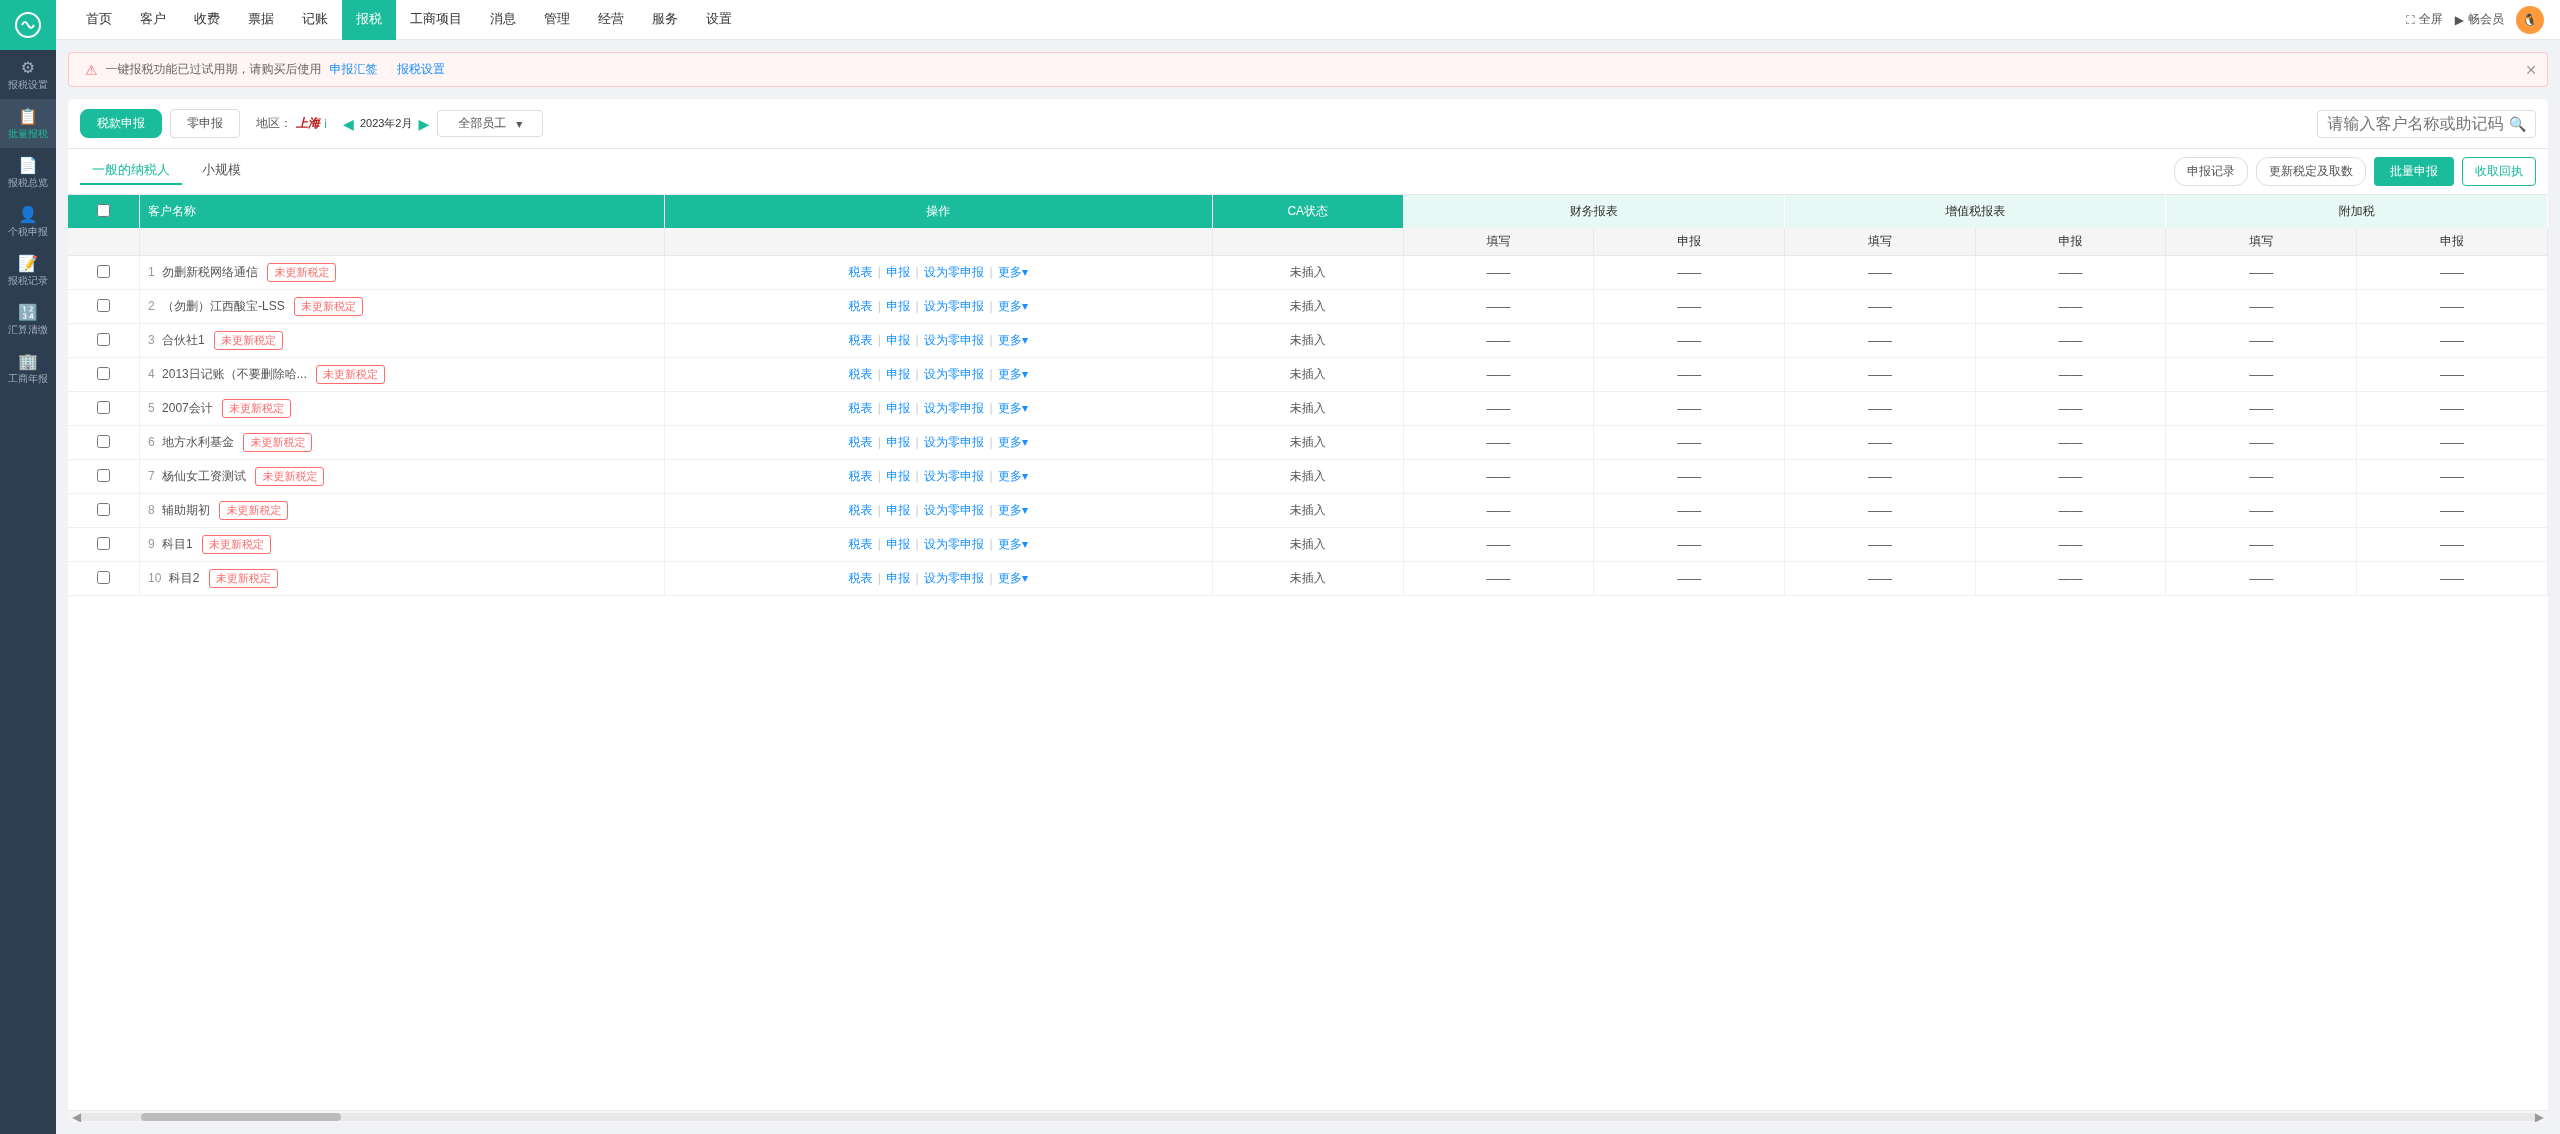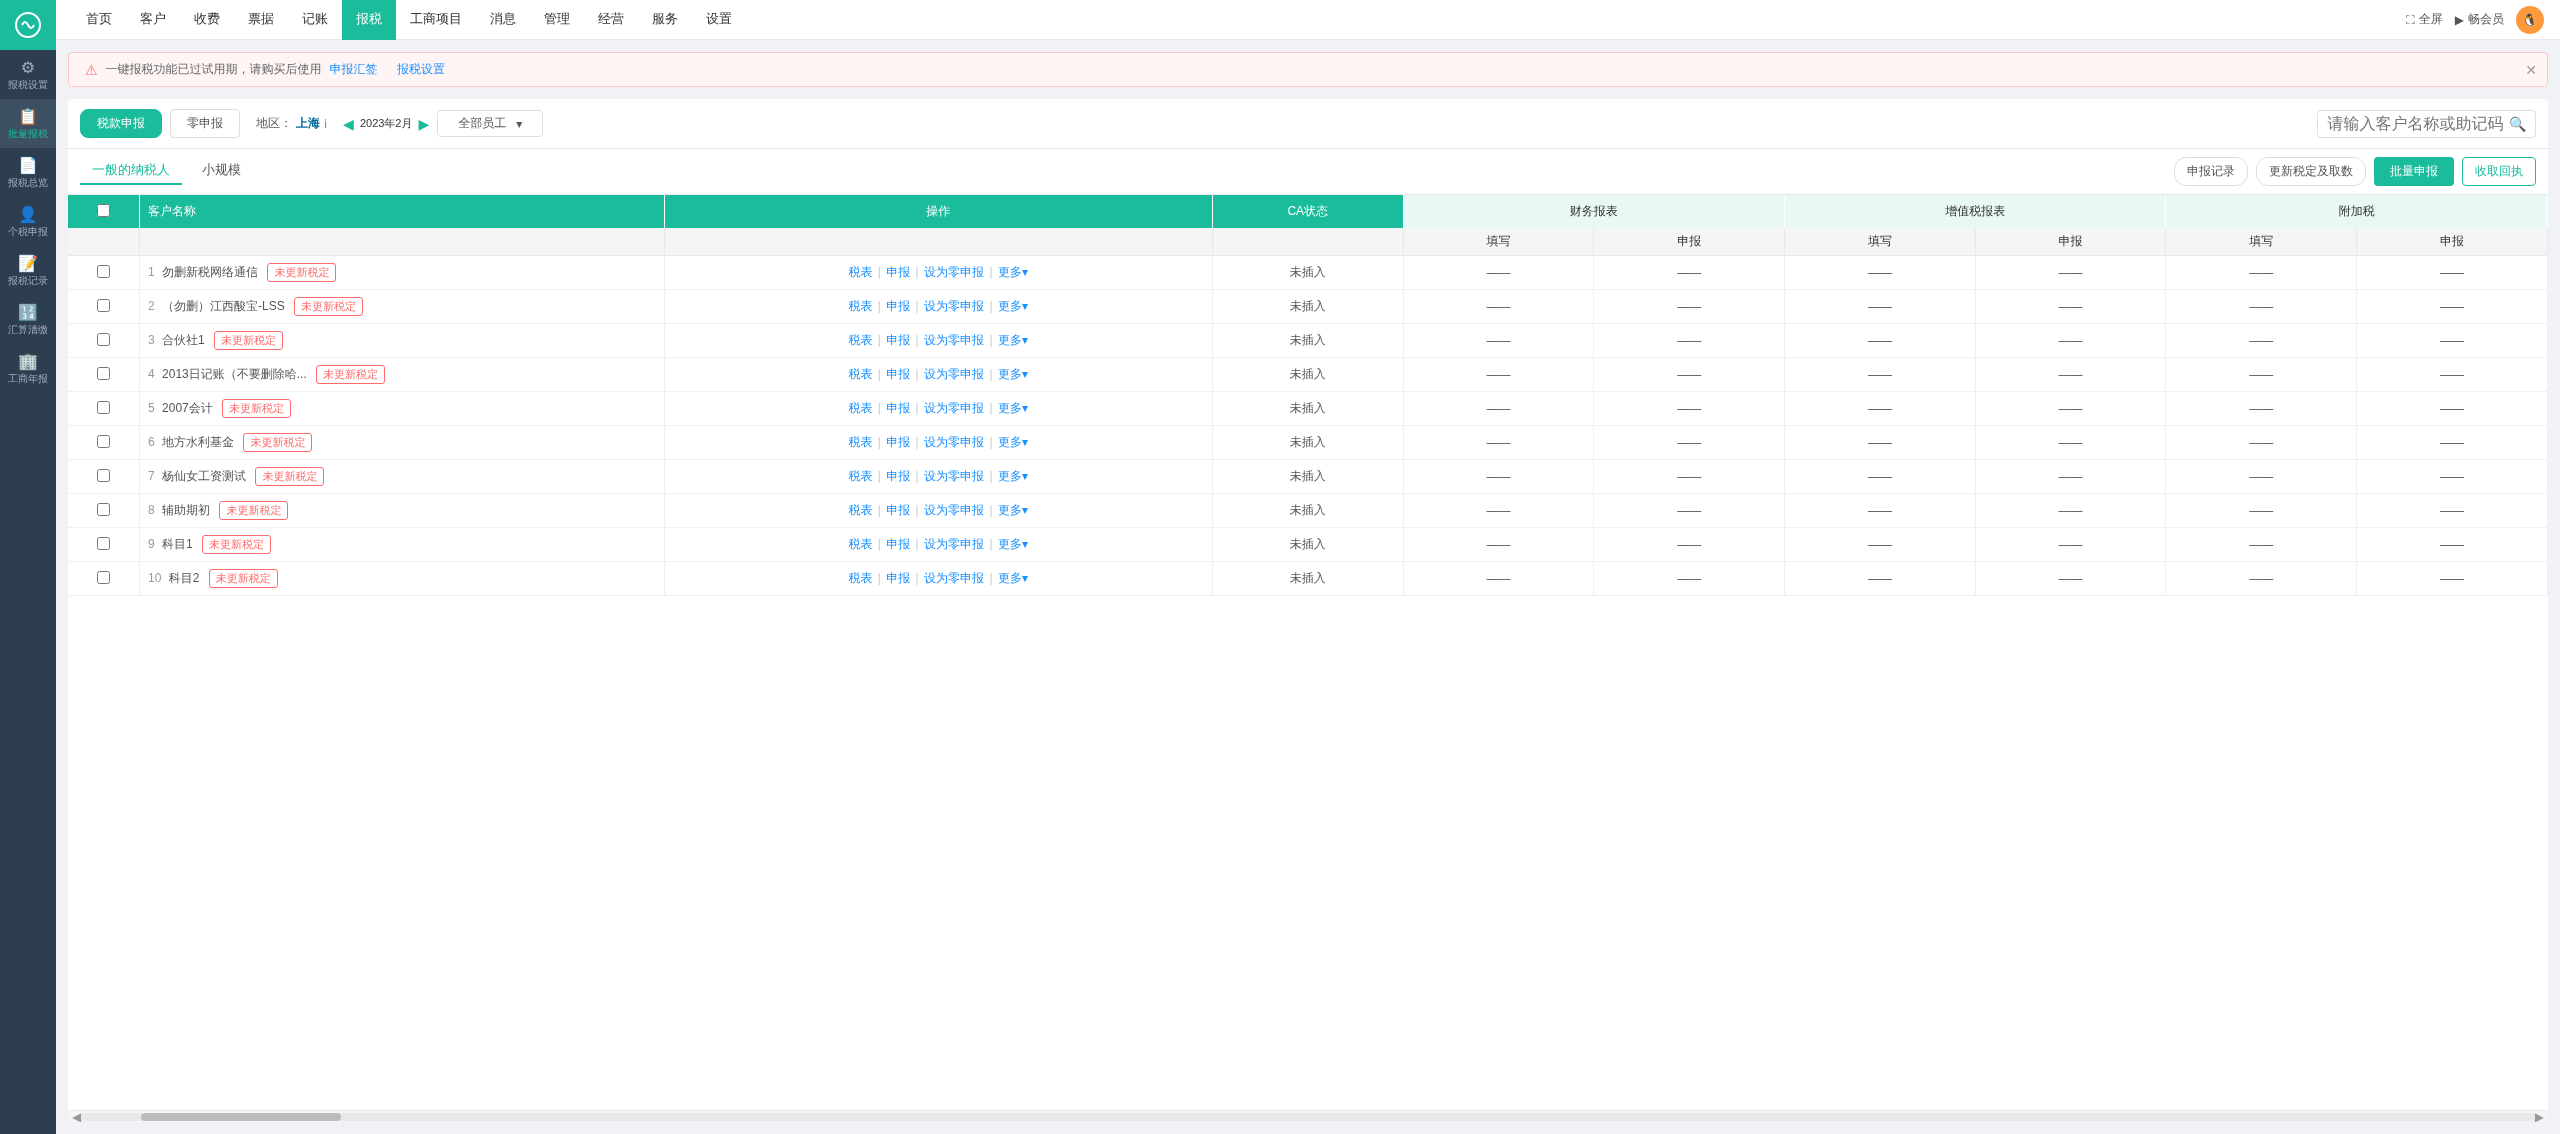--- a/index.html
+++ b/index.html
@@ -181,21 +181,21 @@
       border-radius: 8px;
     }
     .region-select {
       display: flex;
       align-items: center;
       gap: 4px;
       font-size: 12px;
       color: #555;
       margin-left: 8px;
     }
-    .region-select .region-name { color: #0369a1; font-weight: bold; }
+    .region-select .region-name { color: #b91c1c; font-weight: bold; font-style: italic; }
     .date-nav {
       display: flex;
       align-items: center;
       gap: 6px;
       margin-left: 8px;
     }
     .date-nav button {
       background: none;
       border: none;
       cursor: pointer;

